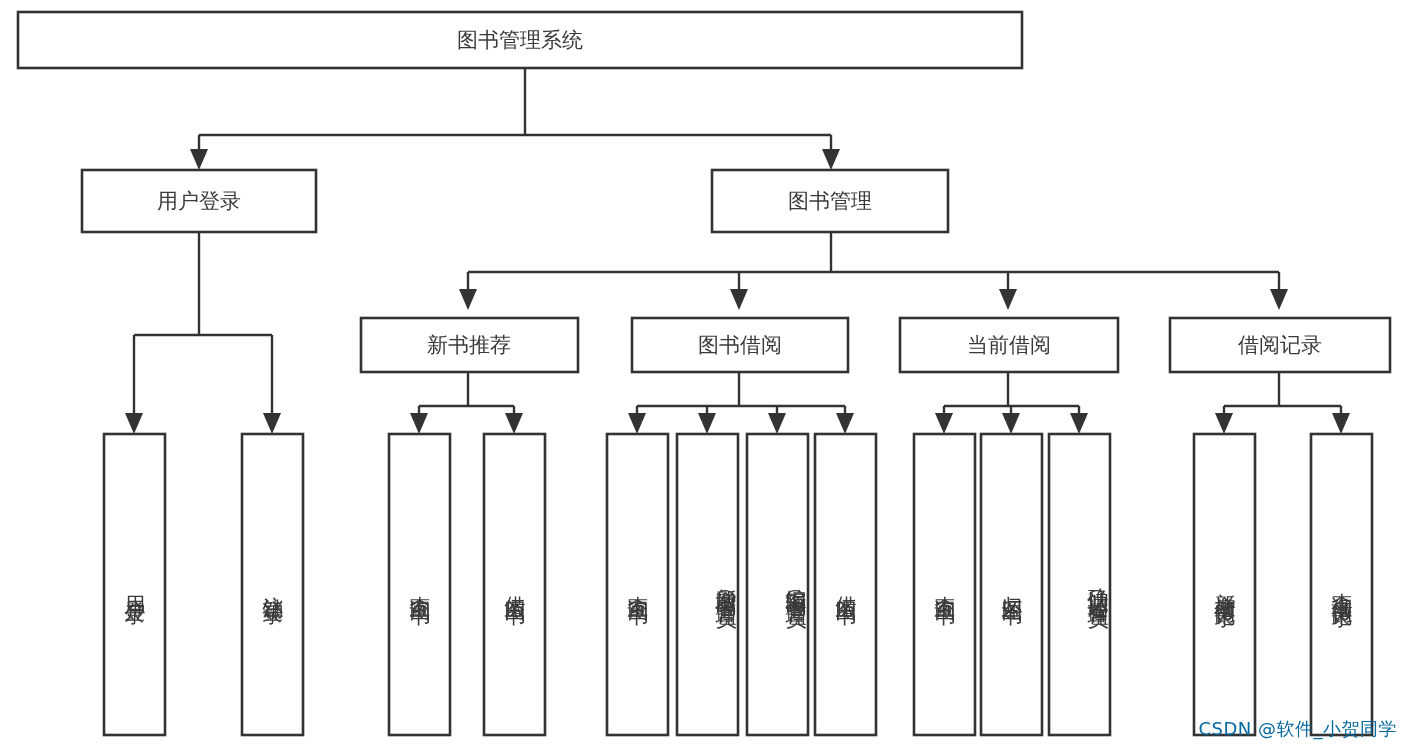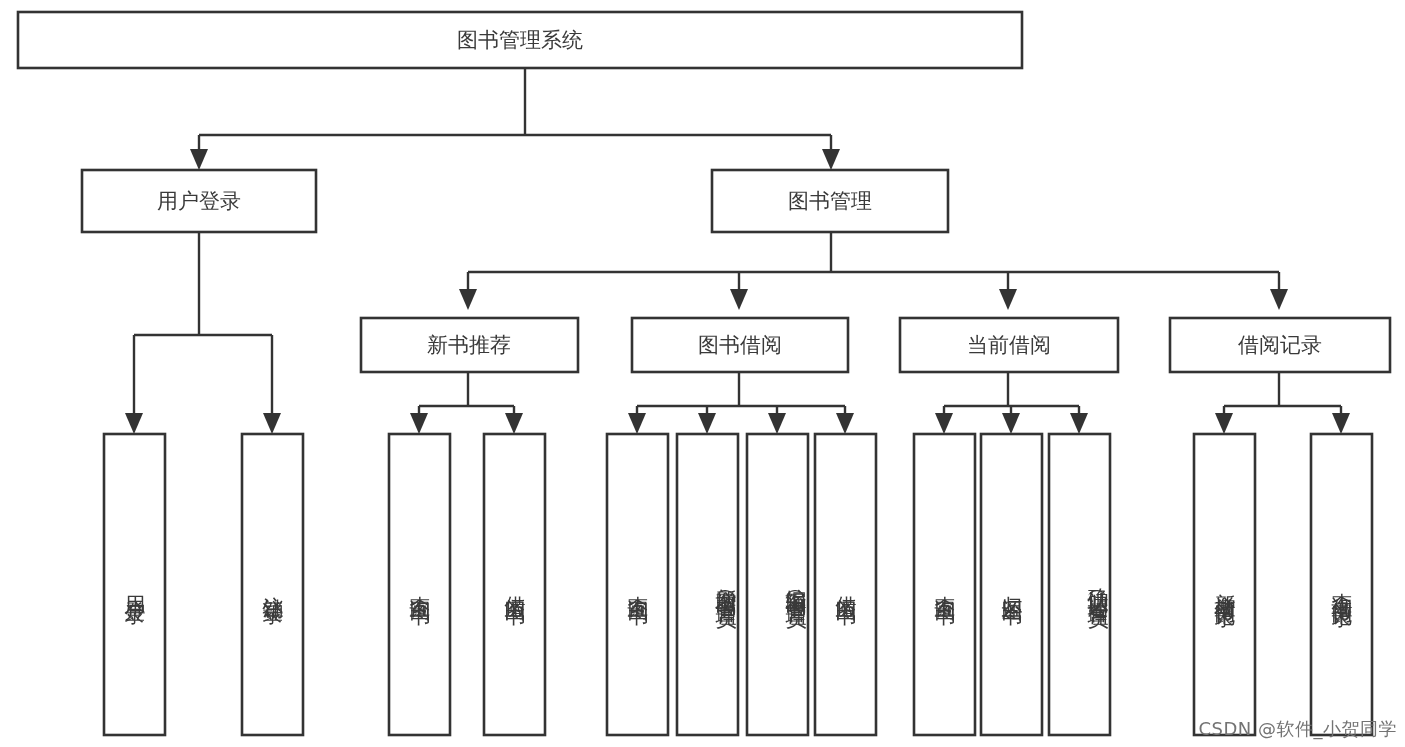--- a/index.html
+++ b/index.html
@@ -49,21 +49,21 @@
     fill: #3a3a3a;
     text-anchor: middle;
     dominant-baseline: middle;
   }
   .watermark {
     position: absolute;
     right: 8px;
     bottom: 6px;
     font-family: "DejaVu Sans", "Liberation Sans", sans-serif;
     font-size: 18px;
-    color: #737373;
+    color: #0369a1;
     letter-spacing: 0.5px;
     white-space: nowrap;
     pointer-events: none;
   }
   
   .vlabel {
     position: absolute;
     writing-mode: vertical-rl;
     text-orientation: upright;
     font-family: "DejaVu Sans", "Liberation Sans", sans-serif;

